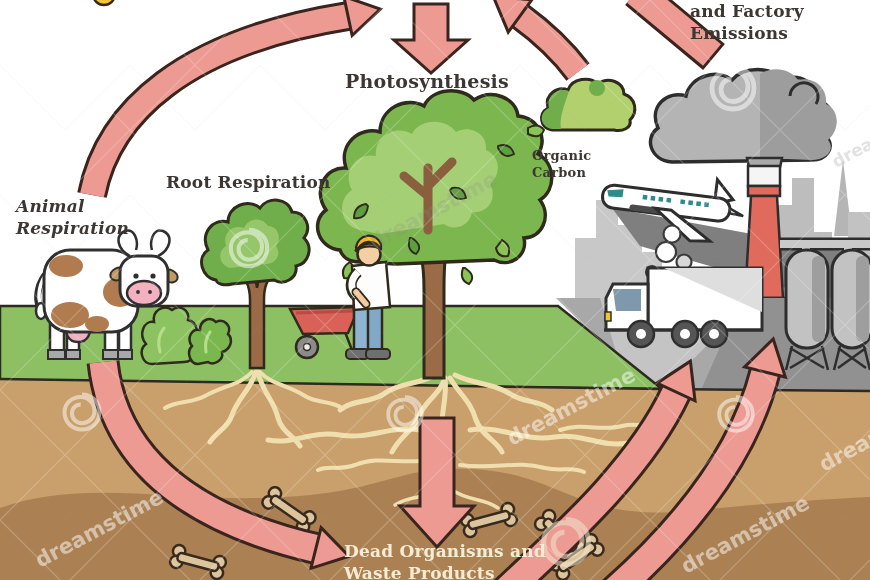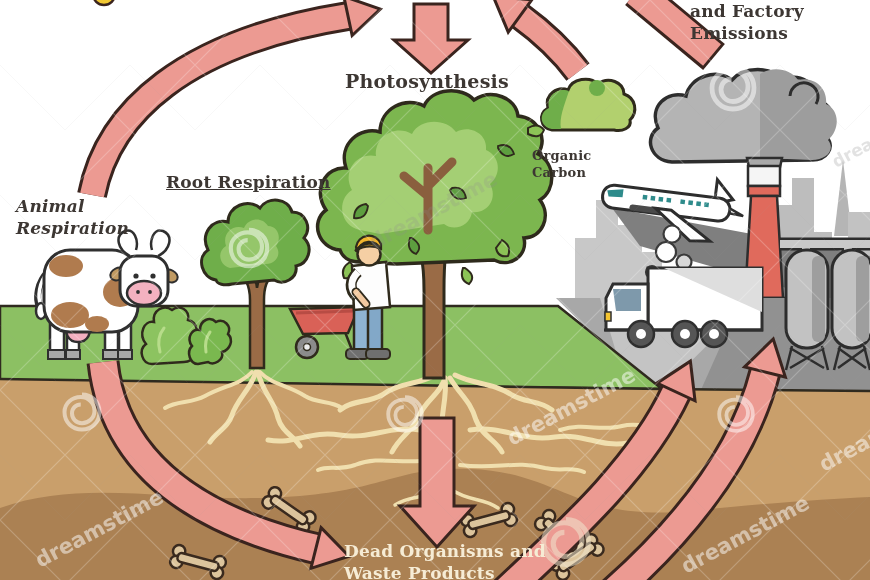--- a/index.html
+++ b/index.html
@@ -4,21 +4,21 @@
 <style>
   html,body{margin:0;padding:0;background:#fff;}
   #stage{position:relative;width:870px;height:580px;overflow:hidden;background:#ffffff;
          font-family:"DejaVu Serif","Liberation Serif",serif;}
   #stage svg{position:absolute;left:0;top:0;}
   .lbl{position:absolute;font-weight:700;color:#3d3733;text-align:left;line-height:1.28;
        letter-spacing:.2px;}
   .lbl.nowrap{white-space:nowrap;}
   #lbl-photo{left:345px;top:69px;width:180px;font-size:19px;}
   #lbl-animal{left:16px;top:196px;width:150px;font-size:17px;font-style:italic;}
-  #lbl-root{left:166px;top:172px;width:184px;font-size:17px;text-decoration:underline;}
+  #lbl-root{left:166px;top:172px;width:184px;font-size:17px;}
   #lbl-organic{left:532px;top:136px;width:108px;font-size:13px;margin-top:12px;}
   #lbl-factory{left:690px;top:1px;width:146px;font-size:17px;}
   #lbl-dead{left:344px;top:541px;width:248px;font-size:17px;color:#f6ecd5;}
   .wm-text{font-family:"DejaVu Sans","Liberation Sans",sans-serif;font-weight:700;}
 </style>
 </head>
 <body>
 
 <div id="stage">
 <svg width="870" height="580" viewBox="0 0 870 580">

